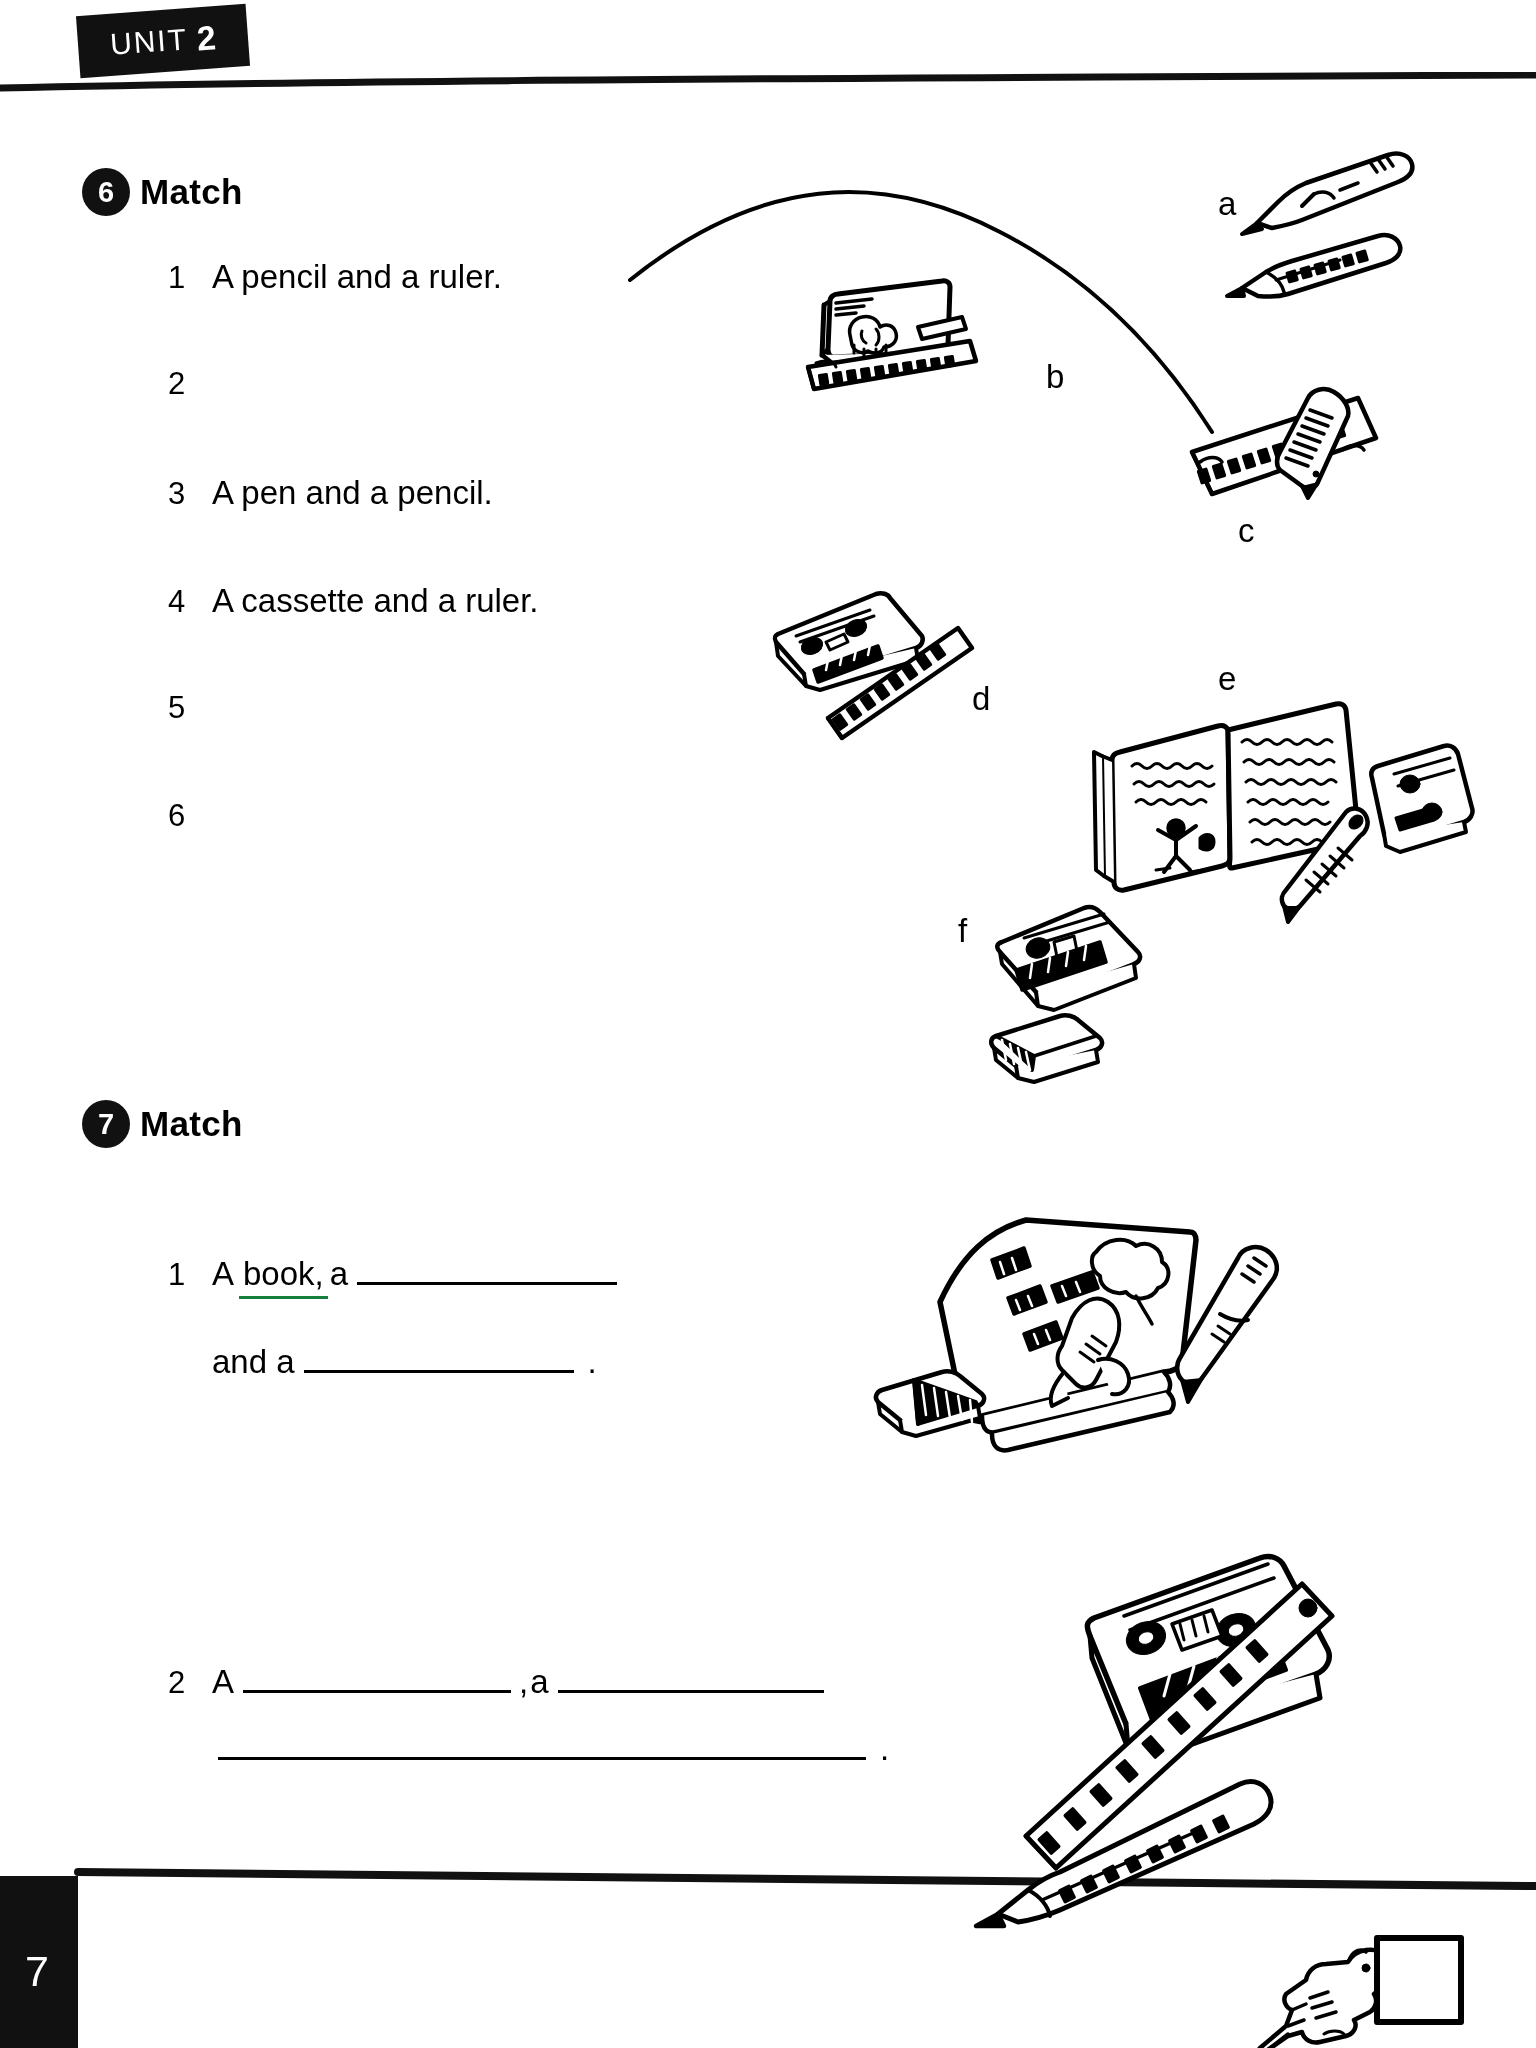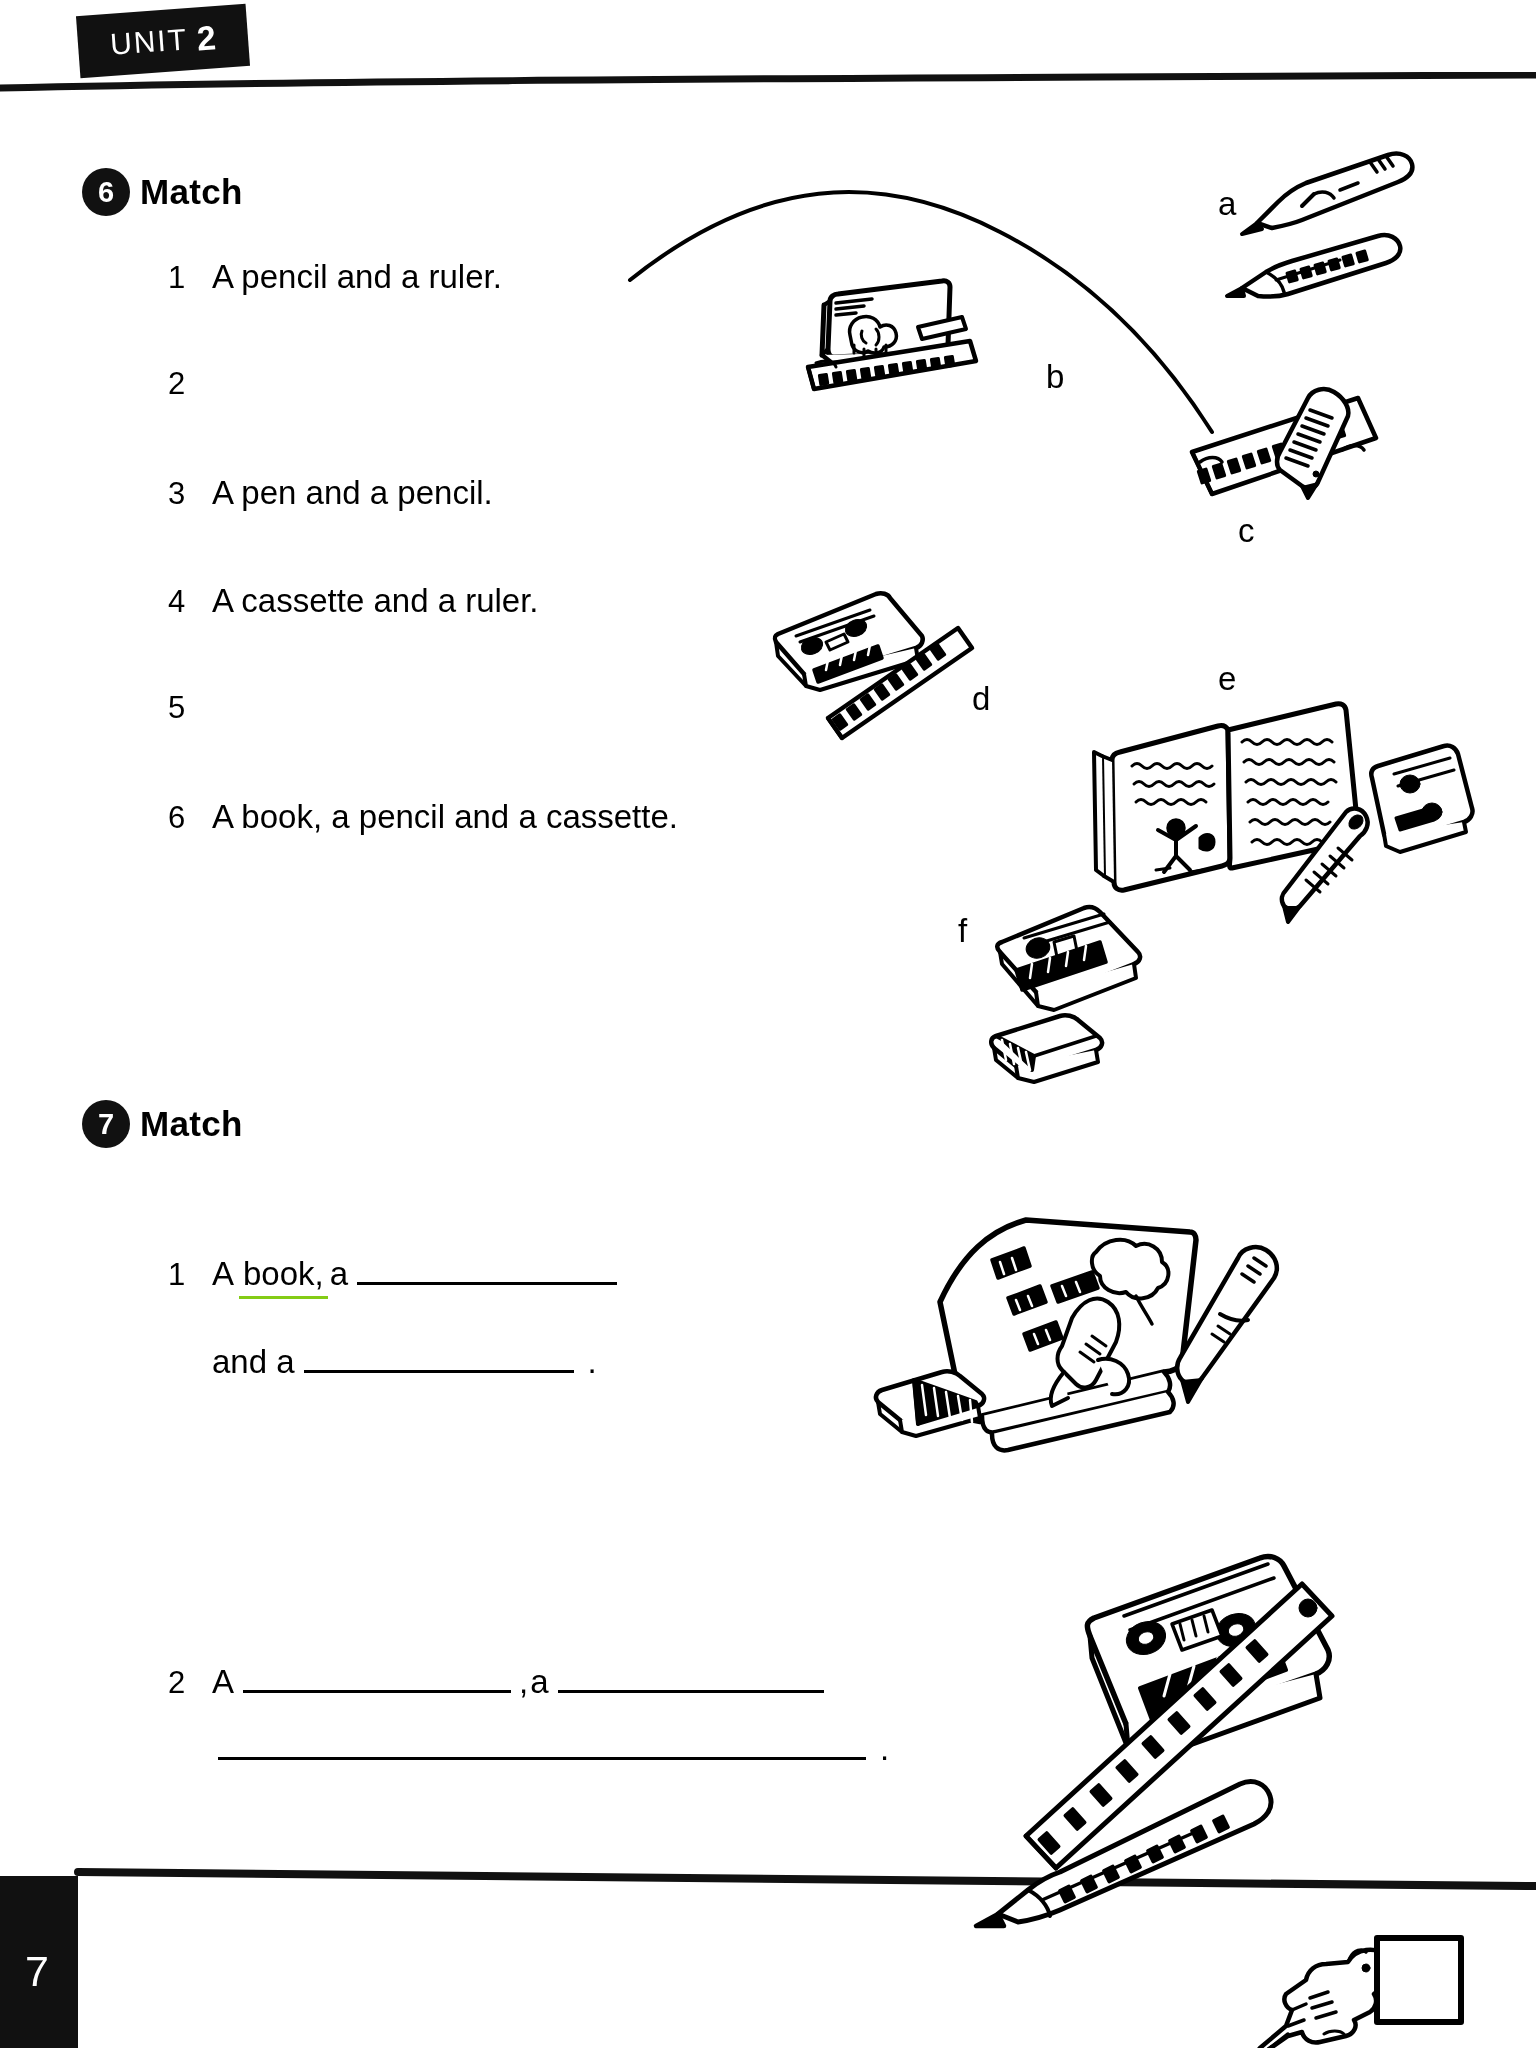--- a/index.html
+++ b/index.html
@@ -145,21 +145,21 @@
     margin-bottom: 26px;
   }
   .write-num {
     width: 44px;
     flex: 0 0 auto;
     font-family: "Liberation Sans", sans-serif;
     font-size: 31px;
   }
   .w-word { margin-right: 3px; }
   .prefilled {
-    border-bottom: 3px solid #84cc16;
+    border-bottom: 3px solid #15803d;
     padding: 0 4px 3px 4px;
     margin: 15px 2px;
   }
   .blank {
     display: inline-block;
     border-bottom: 3px solid #000;
     height: 30px;
     margin: 0 6px;
     vertical-align: bottom;
   }
@@ -223,21 +223,20 @@
   </div>
   <div class="match-item">
     <span class="match-num">4</span>
     <span class="match-text">A cassette and a ruler.</span>
   </div>
   <div class="match-item">
     <span class="match-num">5</span>
   </div>
   <div class="match-item">
     <span class="match-num">6</span>
-    <span class="match-text">A book, a pencil and a cassette.</span>
   </div>
 </div>
 
 <div class="pic-label" style="left:1218px; top:185px;">a</div>
 <div class="pic-label" style="left:1046px; top:358px;">b</div>
 <div class="pic-label" style="left:1238px; top:512px;">c</div>
 <div class="pic-label" style="left:972px; top:680px;">d</div>
 <div class="pic-label" style="left:1218px; top:660px;">e</div>
 <div class="pic-label" style="left:958px; top:912px;">f</div>
 

